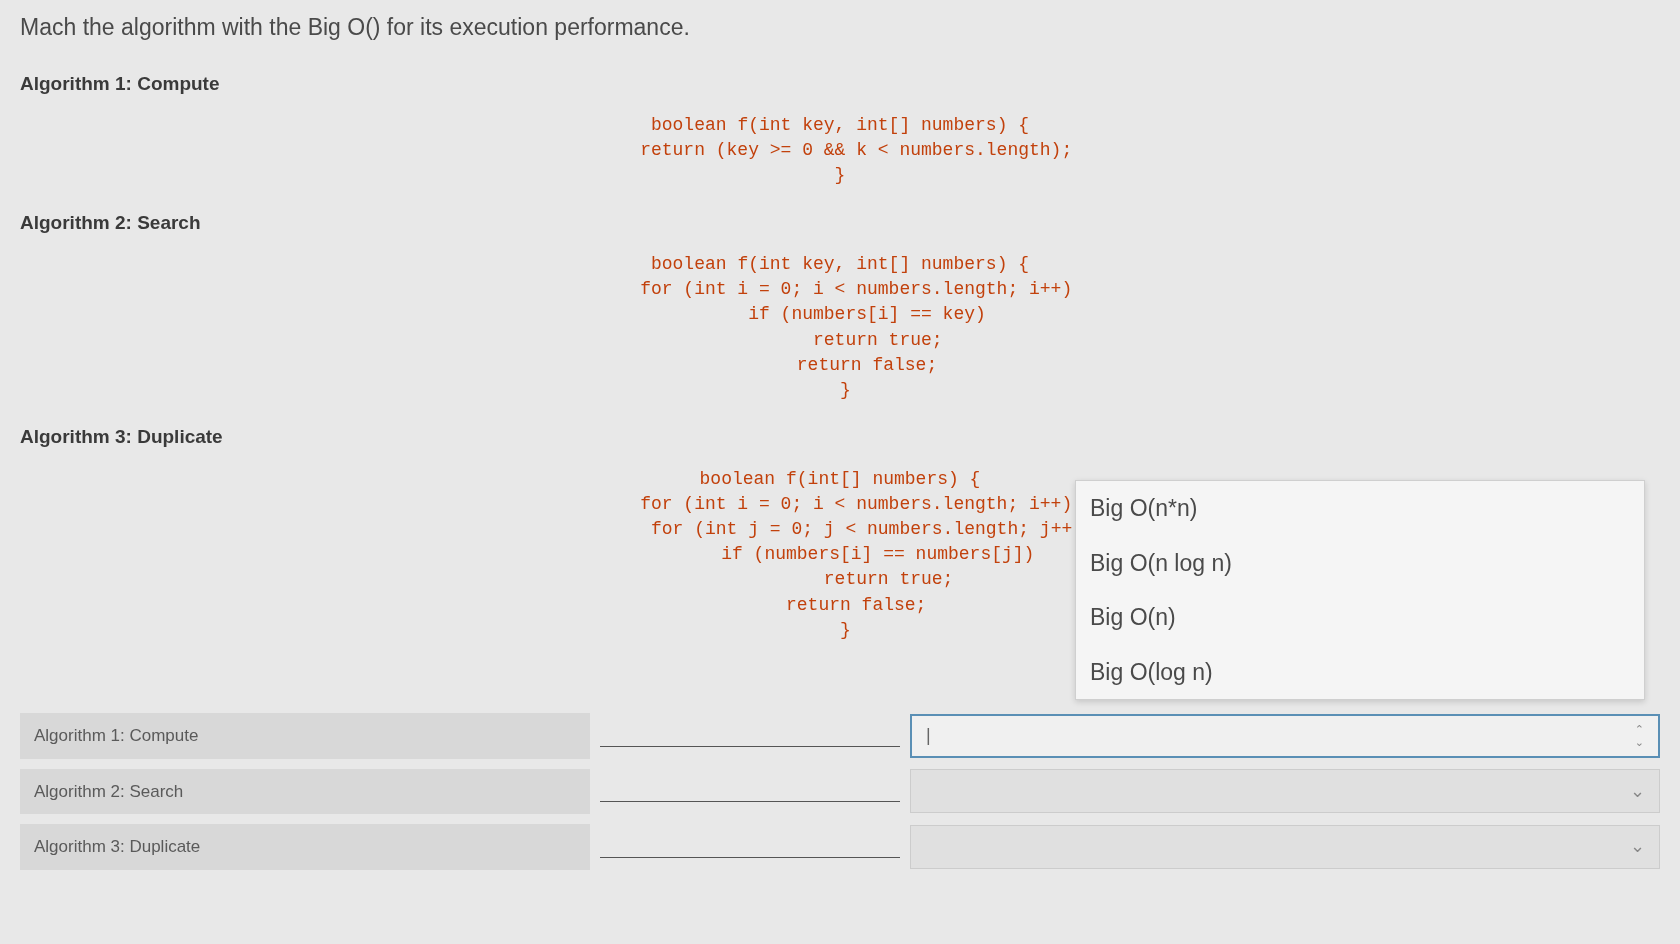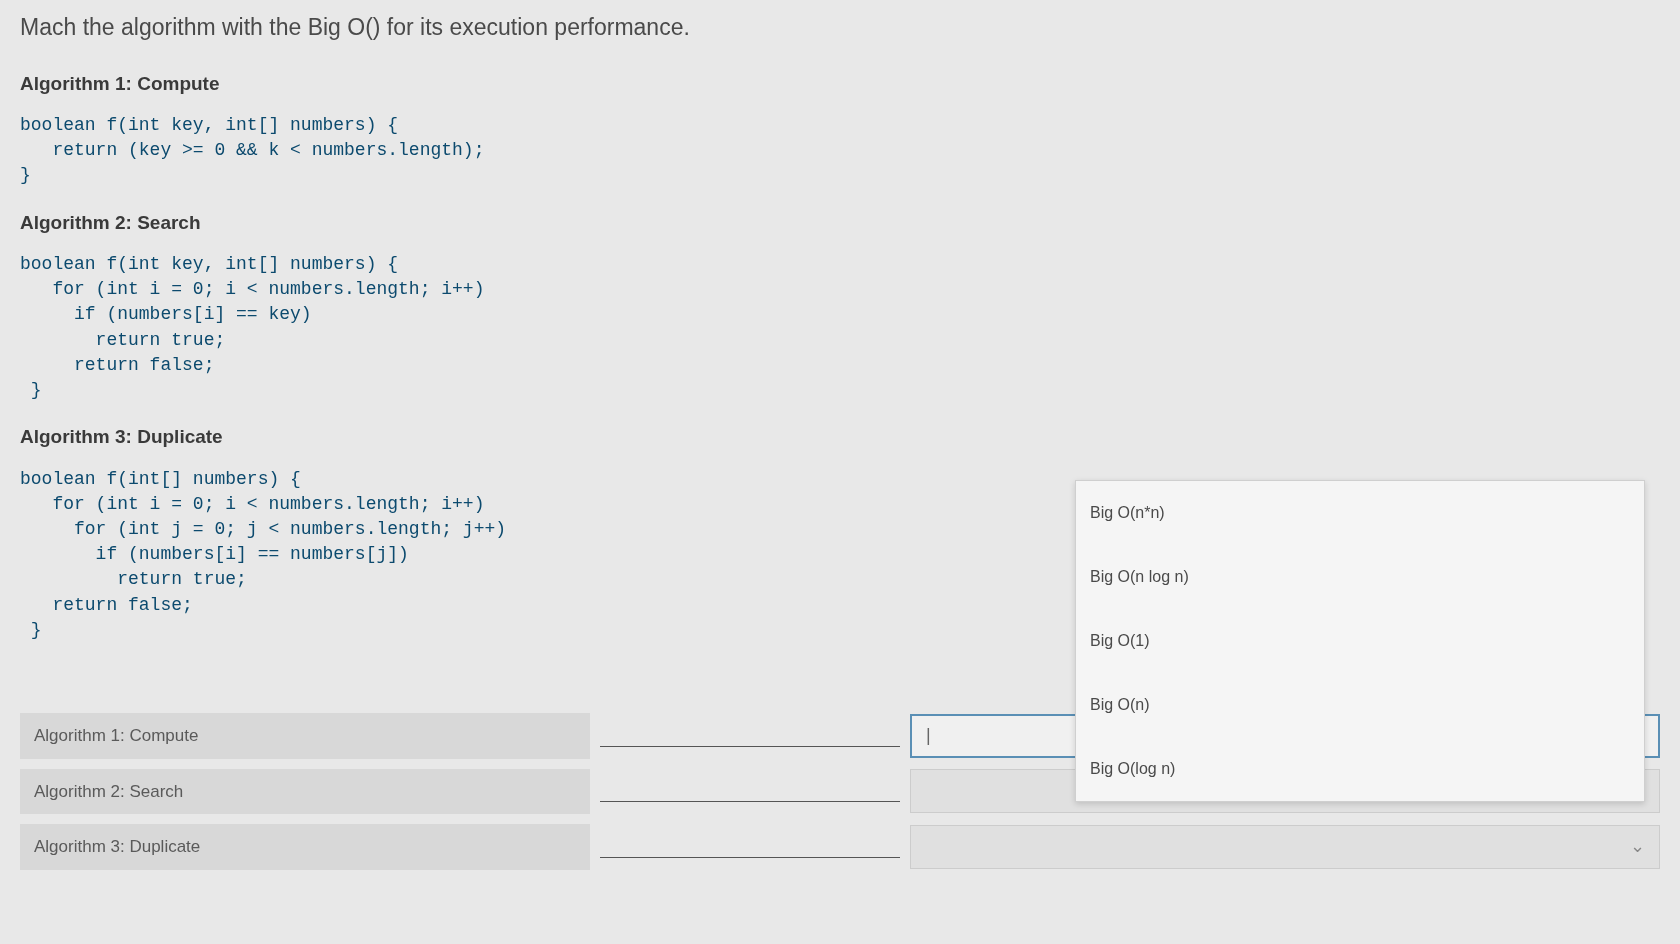--- a/index.html
+++ b/index.html
@@ -22,43 +22,44 @@
     }
     .algo-title {
       font-weight: 600;
       color: #3a3a3a;
       margin-top: 20px;
       margin-bottom: 15px;
       font-size: 19px;
     }
     .code-block {
       font-family: "Courier New", Courier, monospace;
-      color: #0c4a6e;
+      color: #c2410c;
       white-space: pre;
       margin-bottom: 20px;
       font-size: 18px;
       line-height: 1.4;
+      text-align: center;
     }
     .content-wrap {
       position: relative;
     }
     .dropdown-options {
       position: absolute;
       right: 15px;
       top: 470px;
       background: #f5f5f5;
       border: 1px solid #cfcfcf;
       width: 570px;
       z-index: 10;
       box-shadow: 0 2px 6px rgba(0,0,0,0.15);
     }
     .dropdown-option {
-      padding: 20px 14px;
+      padding: 10px 14px;
       color: #4a4a4a;
-      font-size: 16px;
+      font-size: 23px;
       cursor: pointer;
     }
     .matching-area {
       margin-top: 50px;
       padding-top: 20px;
     }
     .match-row {
       display: flex;
       align-items: center;
       margin-bottom: 10px;
@@ -140,21 +141,20 @@
      for (int j = 0; j &lt; numbers.length; j++)
        if (numbers[i] == numbers[j])
          return true;
    return false;
  }</div>
   </div>
 
   <div class="dropdown-options">
     <div class="dropdown-option">Big O(n*n)</div>
     <div class="dropdown-option">Big O(n log n)</div>
-    <div class="dropdown-option">Big O(1)</div>
     <div class="dropdown-option">Big O(n)</div>
     <div class="dropdown-option">Big O(log n)</div>
   </div>
 
   <div class="matching-area">
     <div class="match-row">
       <div class="match-label">Algorithm 1: Compute</div>
       <div class="match-line"></div>
       <div class="match-select">
         <span class="cursor">|</span>

